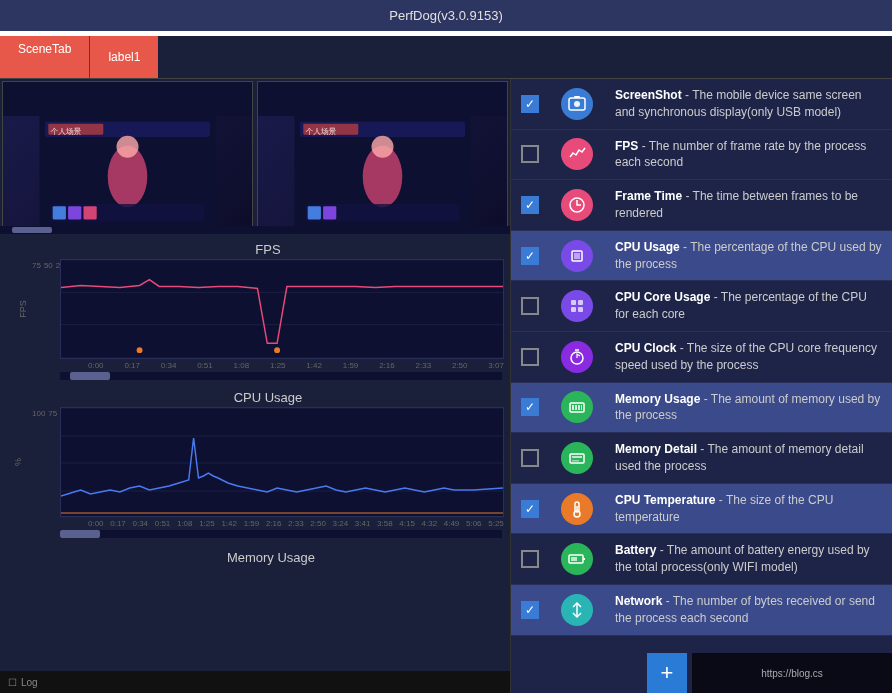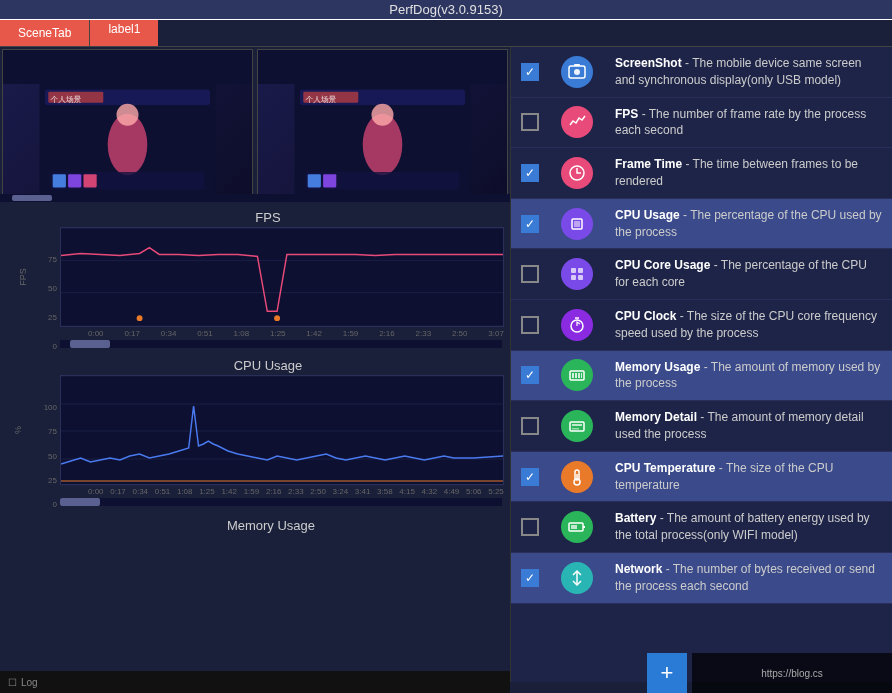--- a/index.html
+++ b/index.html
@@ -3,23 +3,23 @@
   <meta charset="utf-8">
   <style>
     * { margin: 0; padding: 0; box-sizing: border-box; }
     body { width: 892px; height: 693px; overflow: hidden; font-family: 'Segoe UI', Arial, sans-serif; background: #1a1f3a; }
 
     
     .title-bar {
       background: #2d3561;
       color: #e0e0e0;
       text-align: center;
-      padding: 2px;
+      padding: 8px;
       font-size: 13px;
-      border-bottom: 1px solid #ffffff;
+      border-bottom: 5px solid #ffffff;
       position: relative;
     }
 
     
     .tab-bar {
       display: flex;
       background: #1a1f3a;
       border-bottom: 1px solid #444;
     }
     .tab-item {
@@ -27,21 +27,21 @@
       font-size: 12px;
       color: #aaa;
       cursor: pointer;
       border-right: 1px solid #444;
     }
     .tab-item.active {
       background: #e8584a;
       color: #fff;
     }
     .tab-label {
-      padding: 2px 18px;
+      padding: 14px 18px;
       font-size: 12px;
       color: #fff;
       background: #e8584a;
       text-align: center;
     }
 
     
     .main-layout {
       display: flex;
       height: calc(693px - 58px);
@@ -123,24 +123,23 @@
       position: relative;
       height: 105px;
     }
     .chart-y-ticks {
       position: absolute;
       left: 0;
       top: 0;
       width: 28px;
       height: 100%;
       display: flex;
-      flex-direction: column;
+      flex-direction: row;
       justify-content: space-between;
       padding: 2px 0;
-      margin-top: 26px;
     }
     .chart-y-tick {
       font-size: 8px;
       color: #666;
       text-align: right;
       padding-right: 3px;
     }
     .chart-x-ticks {
       display: flex;
       justify-content: space-between;

